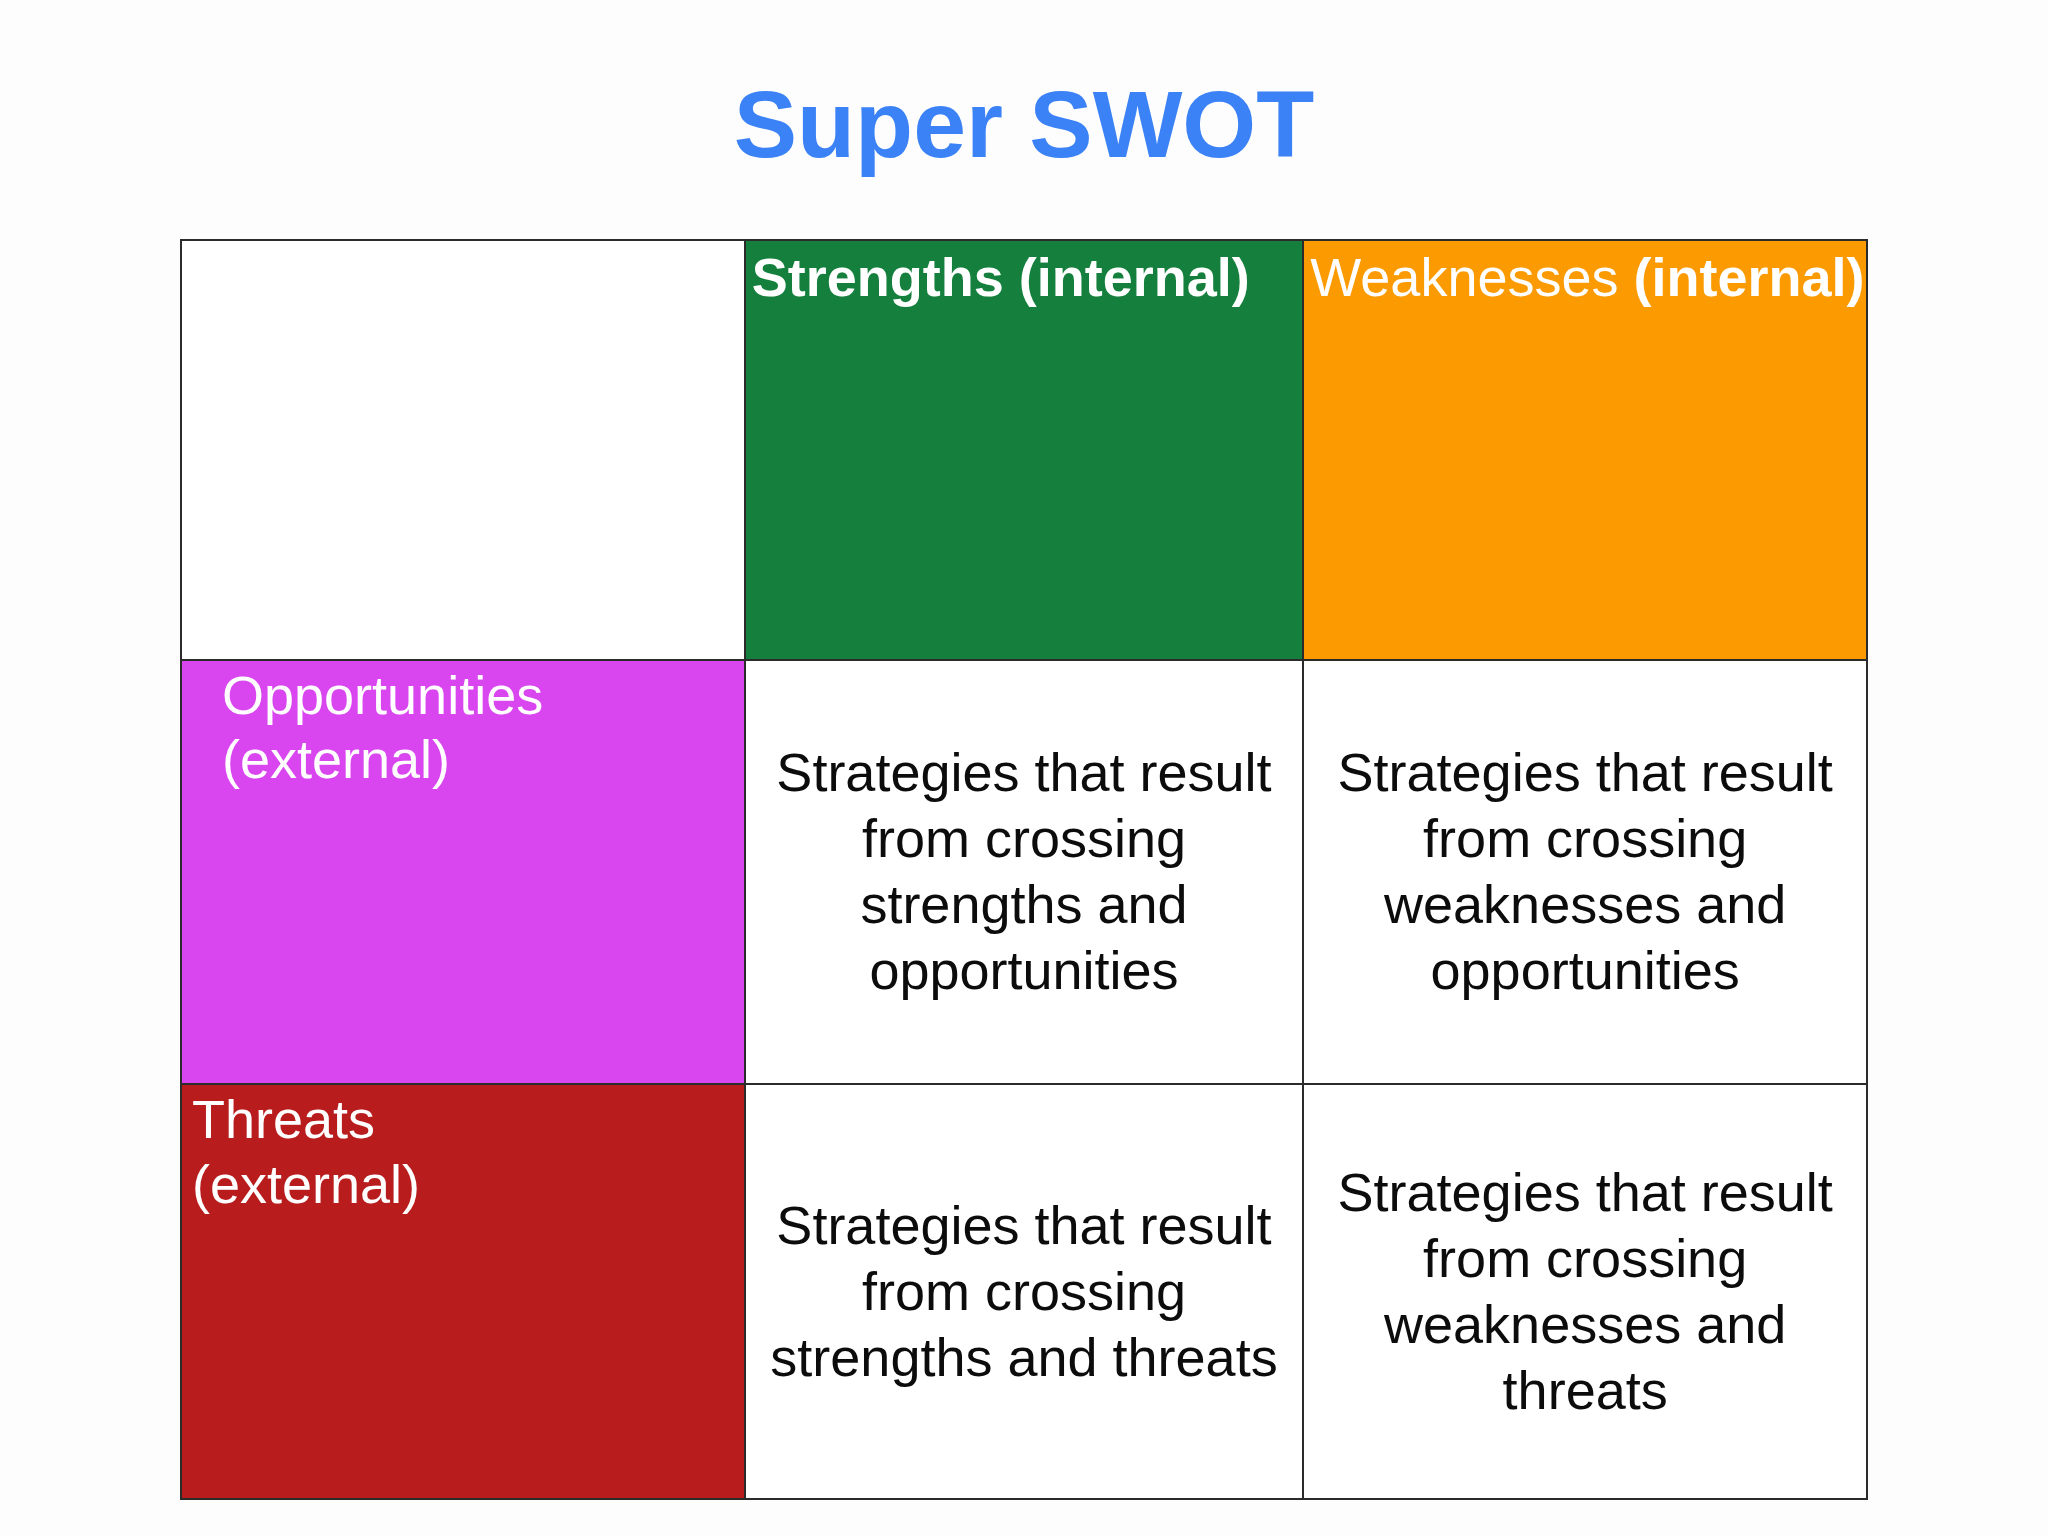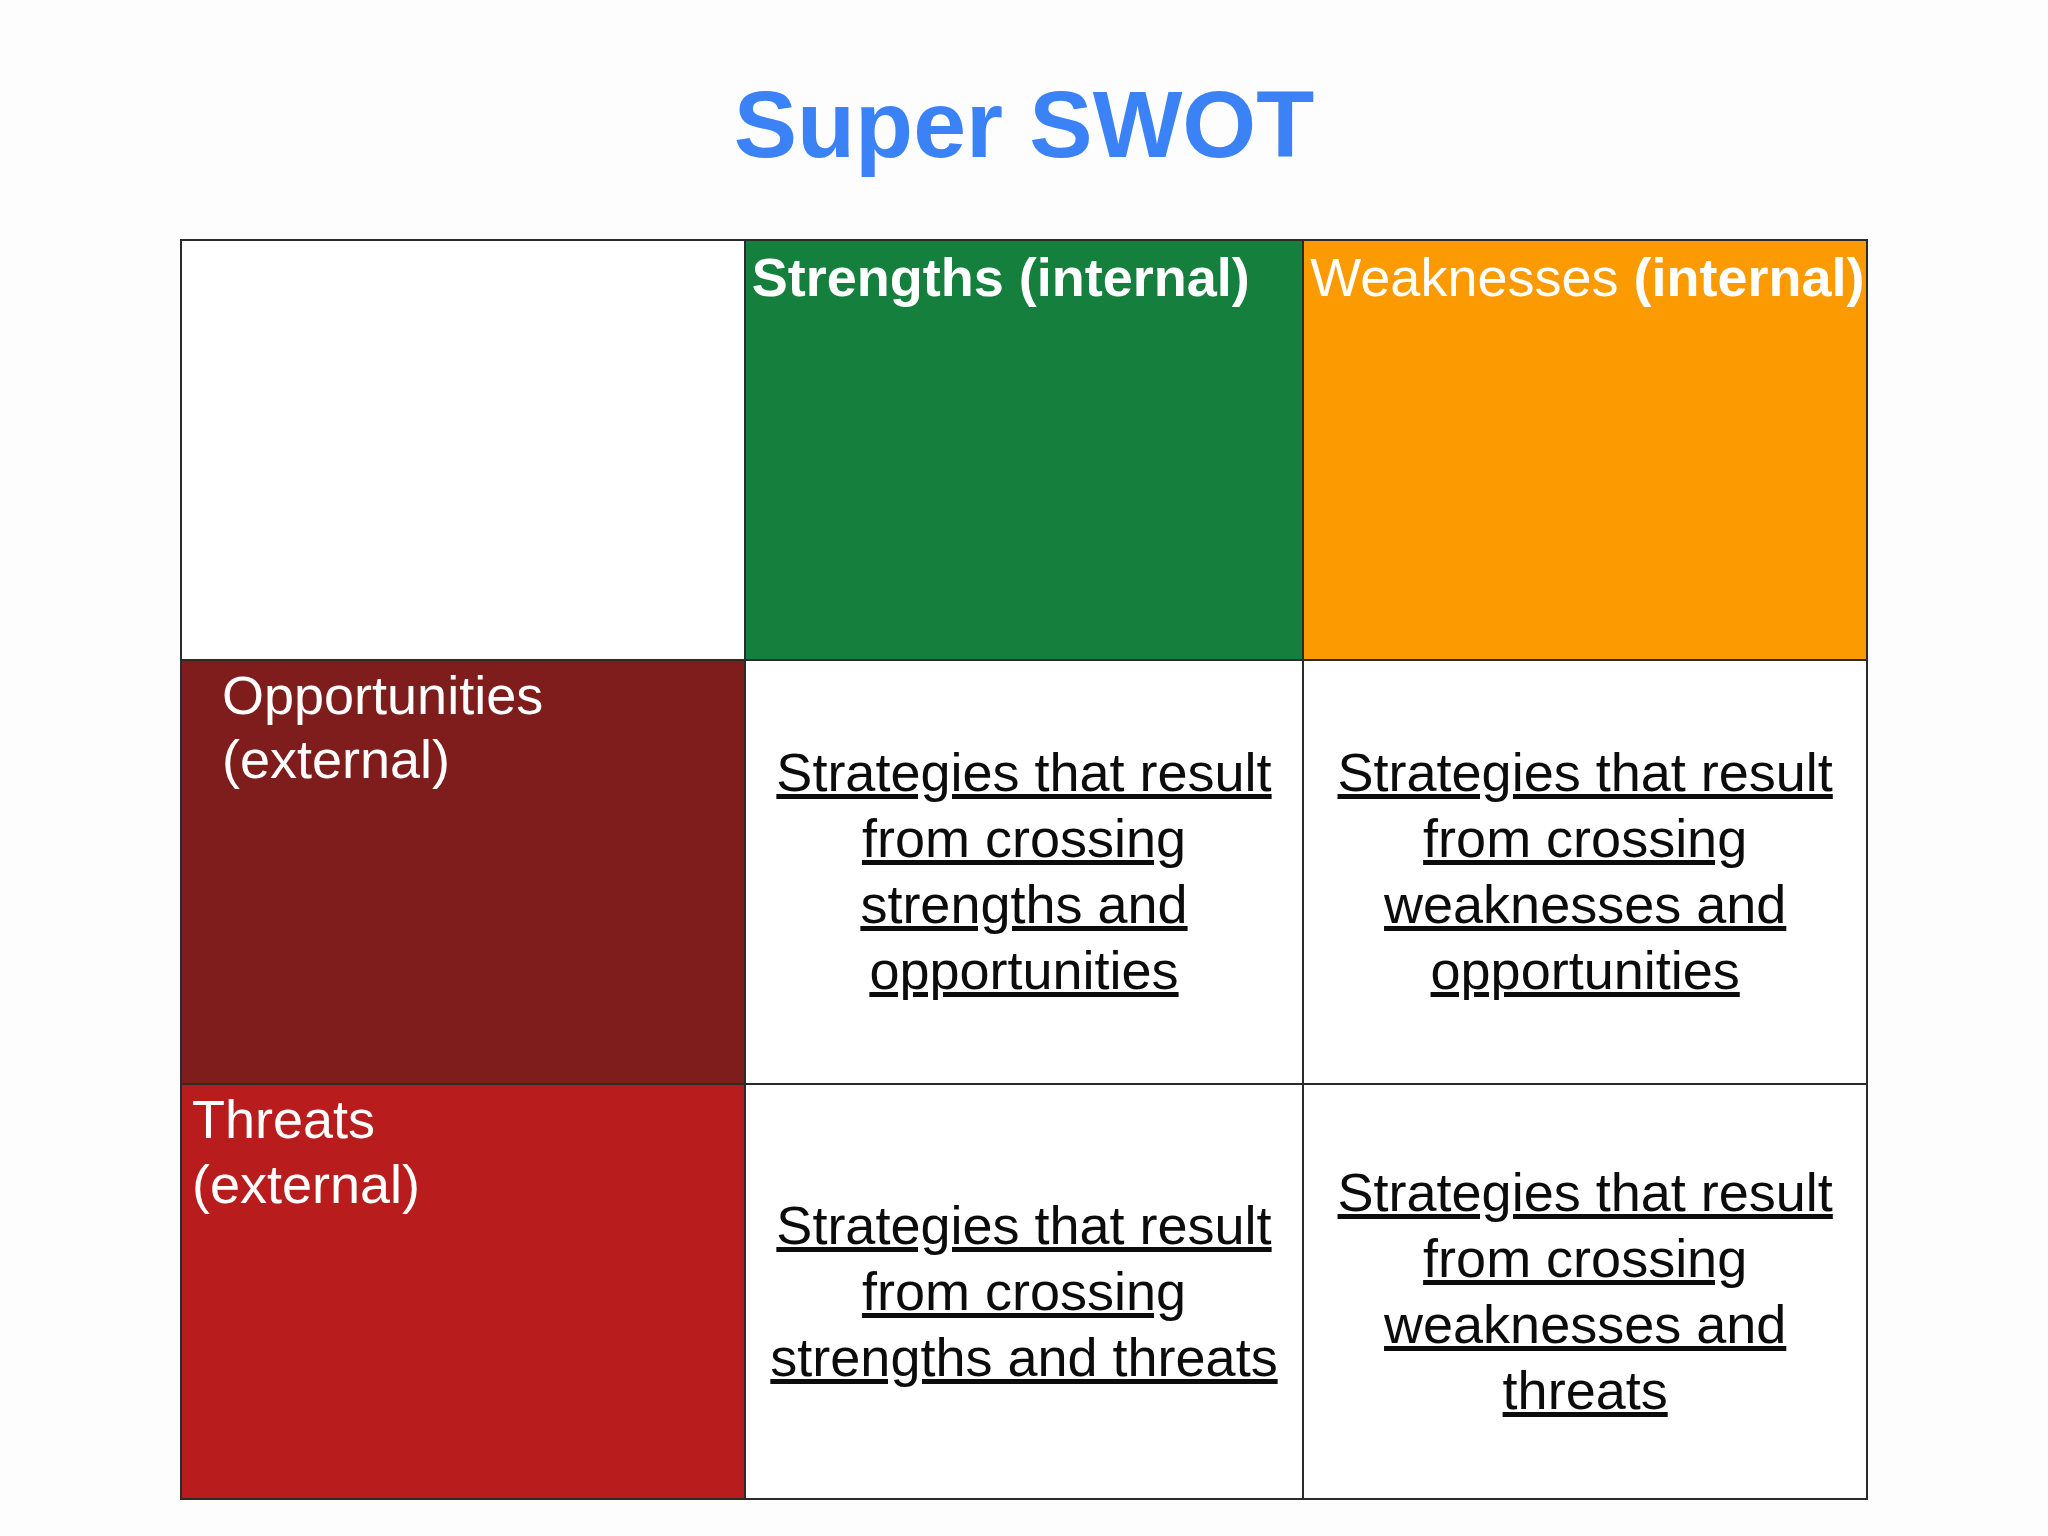--- a/index.html
+++ b/index.html
@@ -67,40 +67,40 @@
     display: flex;
     align-items: center;
     justify-content: center;
     text-align: center;
     font-size: 54px;
     line-height: 1.22;
     color: #0c0c0c;
     padding: 0 18px;
     background: #ffffff;
   }
-  .strategy p { margin: 0; text-decoration: underline; }
+  .strategy p { margin: 0; }
 </style>
 </head>
 <body>
 
 <h1 class="title" style="color: #3b82f6;">Super SWOT</h1>
 
 <div class="swot">
 
   <div class="cell corner"></div>
 
   <div class="cell head" style="background-color: #15803d;">
     <span class="b">Strengths (internal)</span>
   </div>
 
   <div class="cell head" style="background-color: rgb(251, 154, 1);">
     <span>Weaknesses </span><span class="b">(internal)</span>
   </div>
 
-  <div class="cell rowhead" style="background-color: #7f1d1d; padding-left: 40px;">
+  <div class="cell rowhead" style="background-color: #d946ef; padding-left: 40px;">
     <span class="line">Opportunities</span>
     <span class="line">(external)</span>
   </div>
 
   <div class="cell strategy">
     <p>Strategies that result from crossing strengths and opportunities</p>
   </div>
 
   <div class="cell strategy">
     <p>Strategies that result from crossing weaknesses and opportunities</p>

